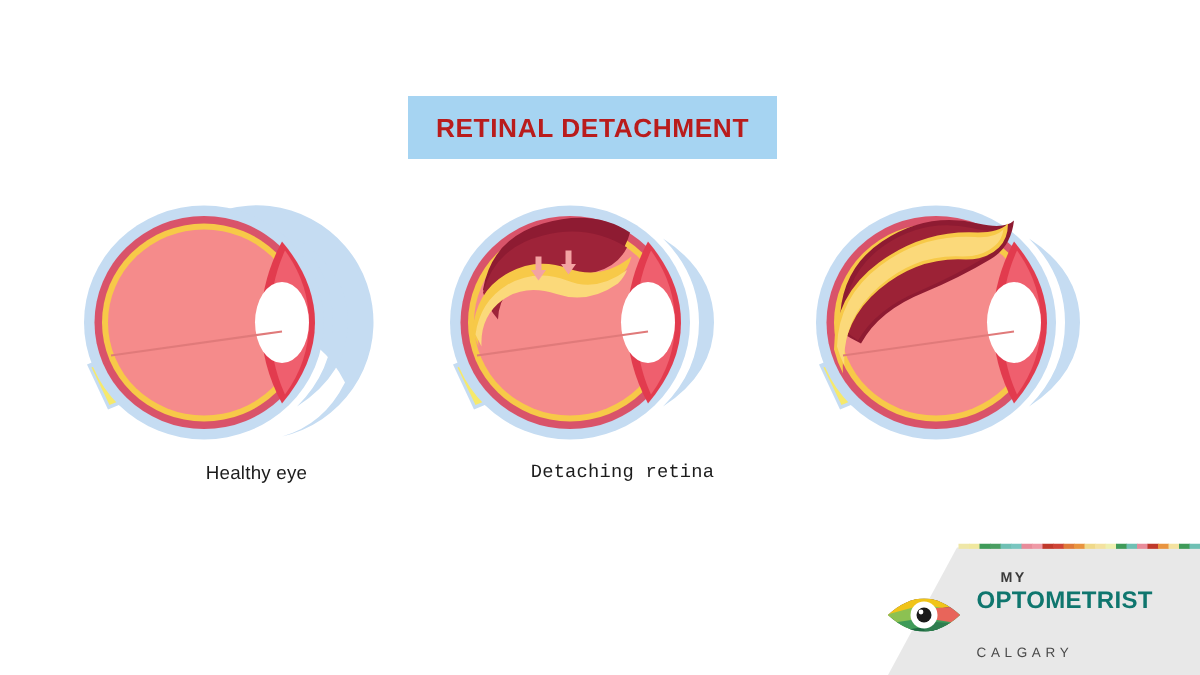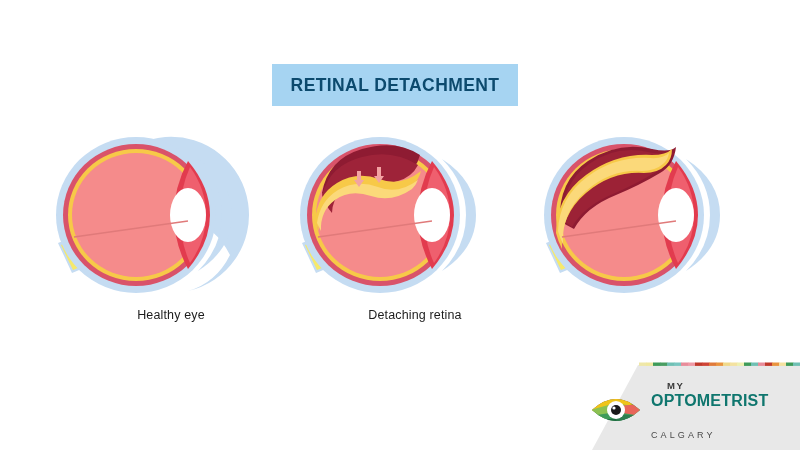--- a/index.html
+++ b/index.html
@@ -23,21 +23,21 @@
     width: 246px;
     height: 42px;
     background: #a6d4f2;
     display: flex;
     align-items: center;
     justify-content: center;
   }
   #title-banner .title-text {
     font-size: 17.5px;
     font-weight: bold;
-    color: #0c4a6e;
+    color: #b91c1c;
     letter-spacing: 0.4px;
     white-space: nowrap;
   }
 
   
   #figure-row {
     position: absolute;
     left: 16px;
     top: 125px;
     width: 800px;
@@ -58,21 +58,21 @@
     position: absolute;
     left: 0;
     top: 183px;
     width: 100%;
     text-align: center;
     font-size: 12.5px;
     color: #1c1c1c;
     letter-spacing: 0.15px;
   }
   #figure-healthy  { left: 22px;  }
-  #figure-detaching{ left: 266px; }
+  #figure-detaching{ left: 266px; font-family: Liberation Mono, monospace; }
   #figure-advanced { left: 510px; }
 
   
   #logo-panel {
     position: absolute;
     right: 0;
     bottom: 0;
     width: 250px;
     height: 95px;
   }

